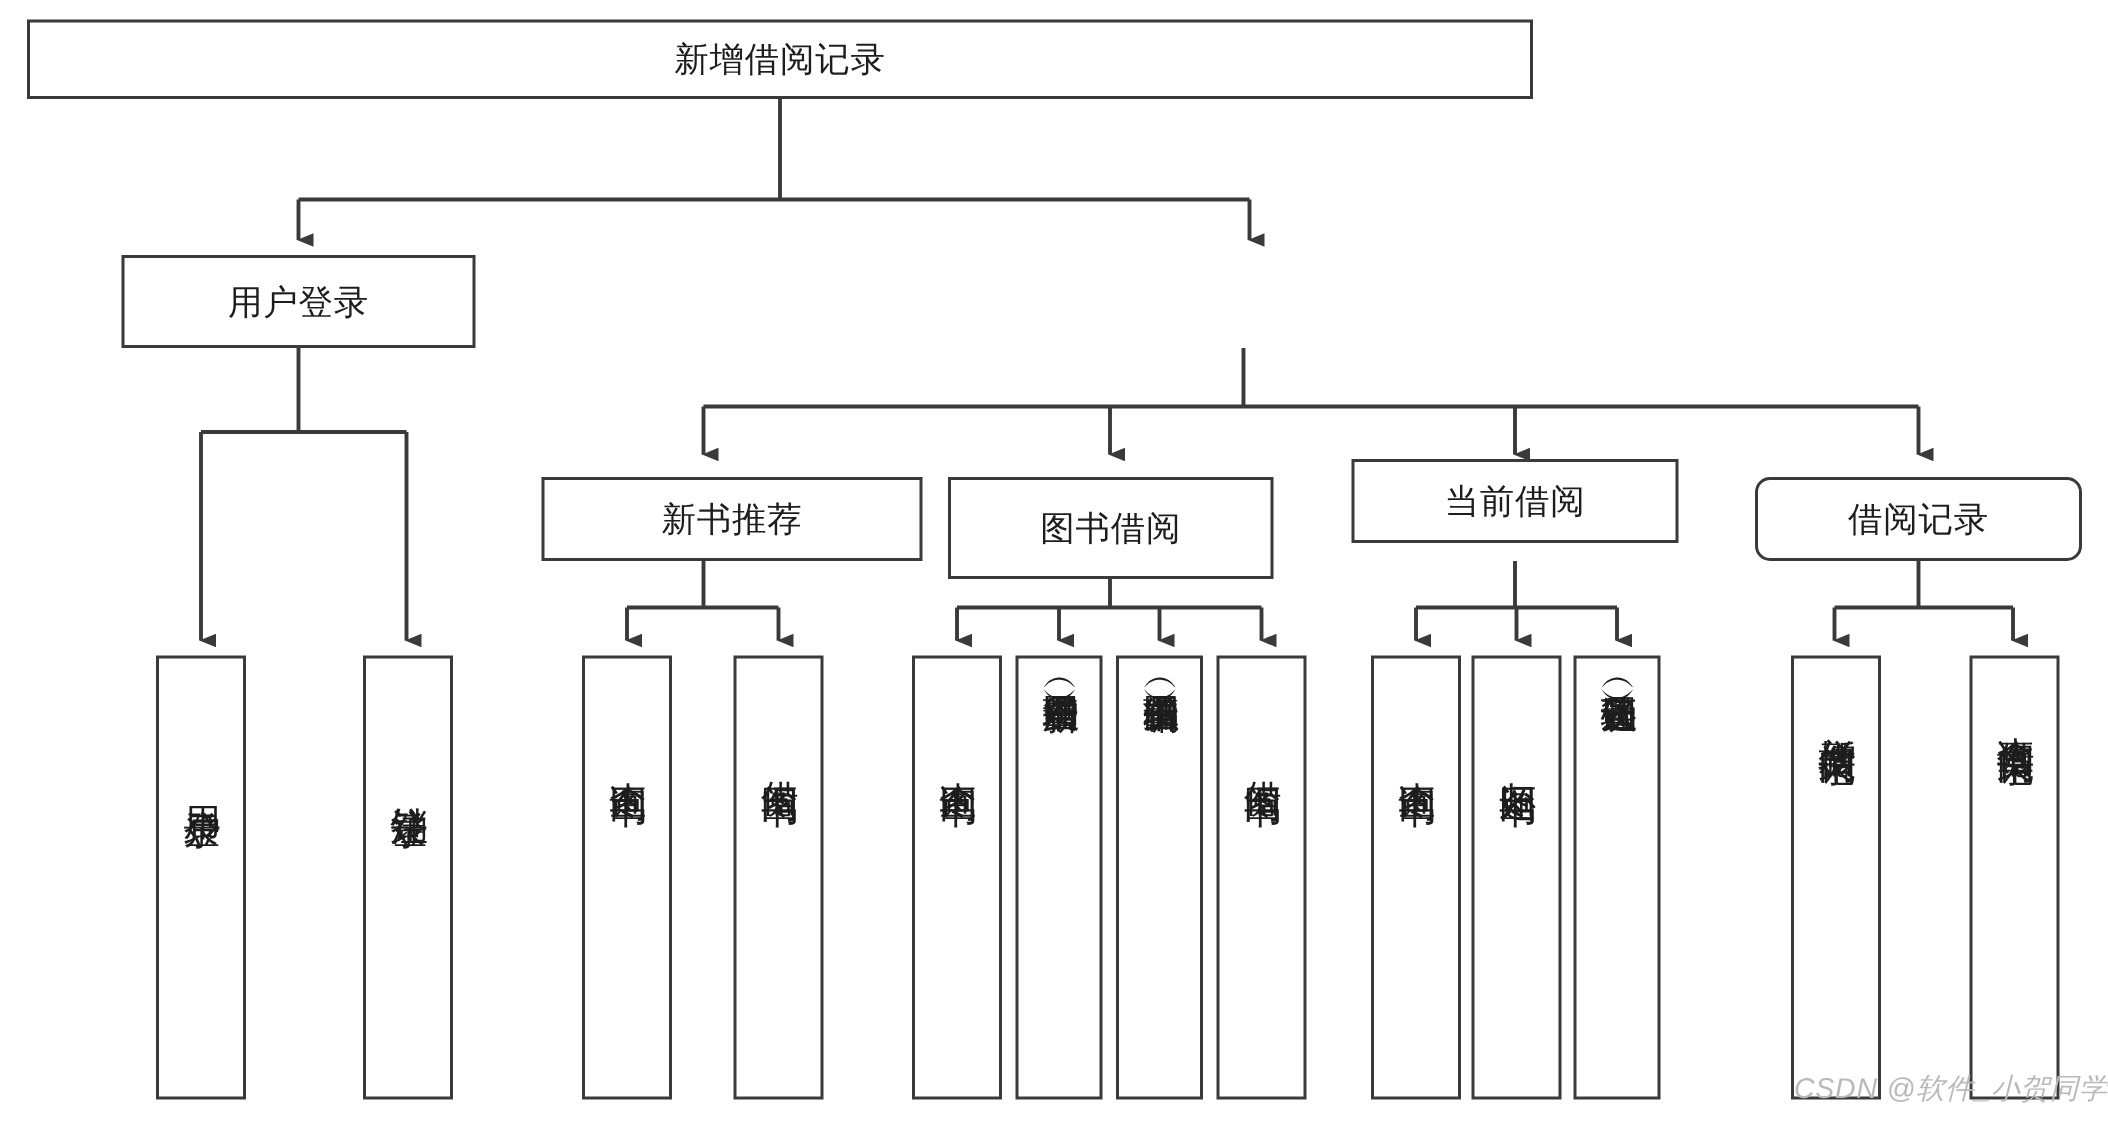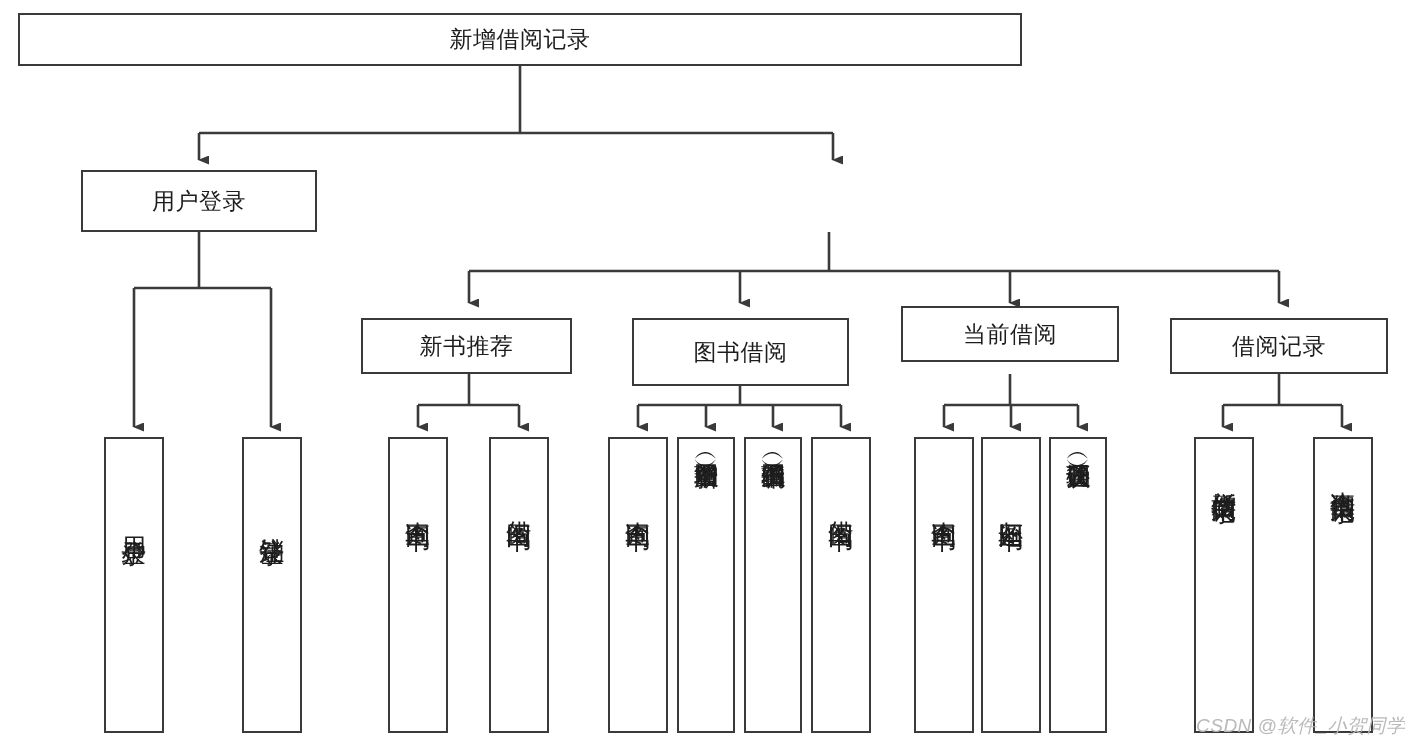--- a/index.html
+++ b/index.html
@@ -134,33 +134,33 @@
 
   <div class="node horiz" style="left:18px; top:13px; width:1004px; height:53px;">
     <span class="node-label">新增借阅记录</span>
   </div>
 
   <div class="node horiz" style="left:81px; top:170px; width:236px; height:62px;">
     <span class="node-label">用户登录</span>
   </div>
 
 
-  <div class="node horiz" style="left:361px; top:318px; width:211px; height:56px;">
+  <div class="node horiz" style="left:361px; top:318px; width:254px; height:56px;">
     <span class="node-label">新书推荐</span>
   </div>
 
   <div class="node horiz" style="left:632px; top:318px; width:217px; height:68px;">
     <span class="node-label">图书借阅</span>
   </div>
 
   <div class="node horiz" style="left:901px; top:306px; width:218px; height:56px;align-items:center;">
     <span class="node-label">当前借阅</span>
   </div>
 
-  <div class="node horiz" style="left:1170px; top:318px; width:218px; height:56px;">
+  <div class="node horiz" style="left:1170px; top:318px; width:218px; height:56px;border-radius:10px;">
     <span class="node-label">借阅记录</span>
   </div>
 
   <div class="node vert" style="left:104px; top:437px; width:60px; height:296px; padding-top:78px;">
     <span class="node-label">用户登录</span>
   </div>
 
   <div class="node vert" style="left:242px; top:437px; width:60px; height:296px; padding-top:78px;">
     <span class="node-label">注销登录</span>
   </div>

